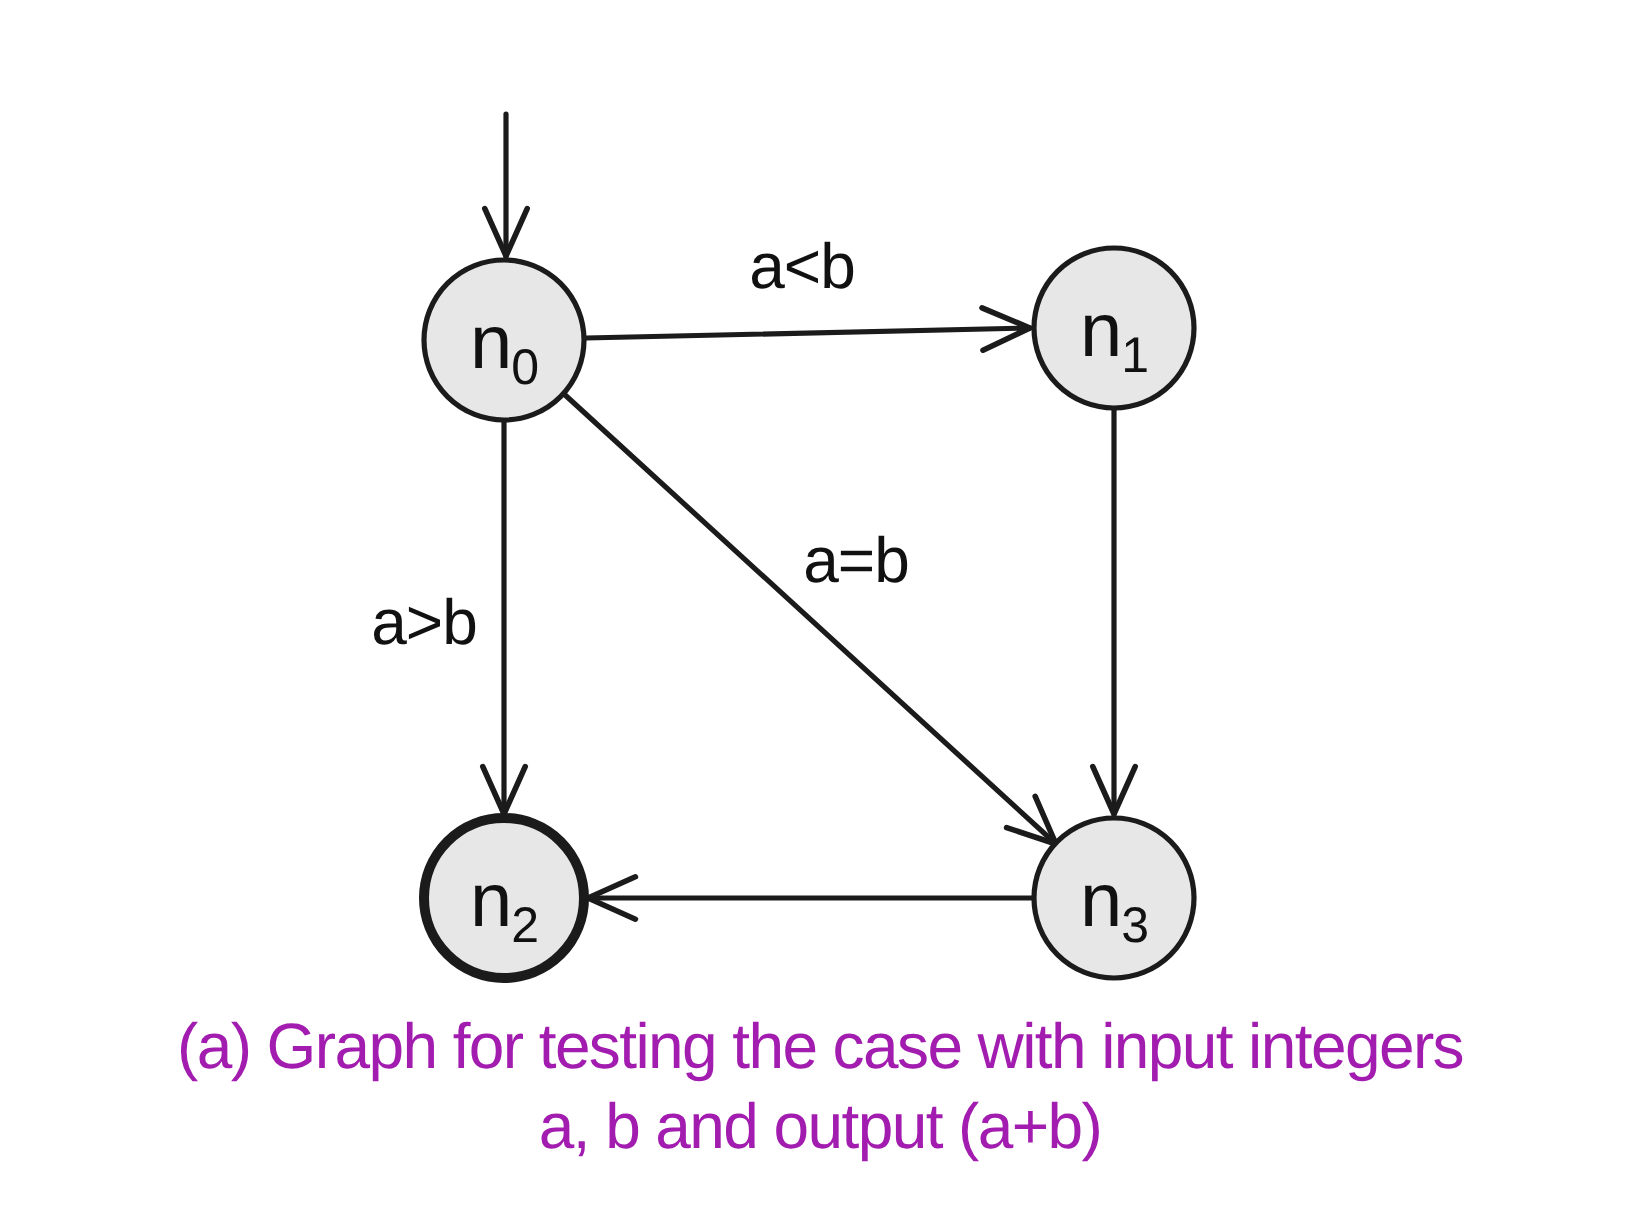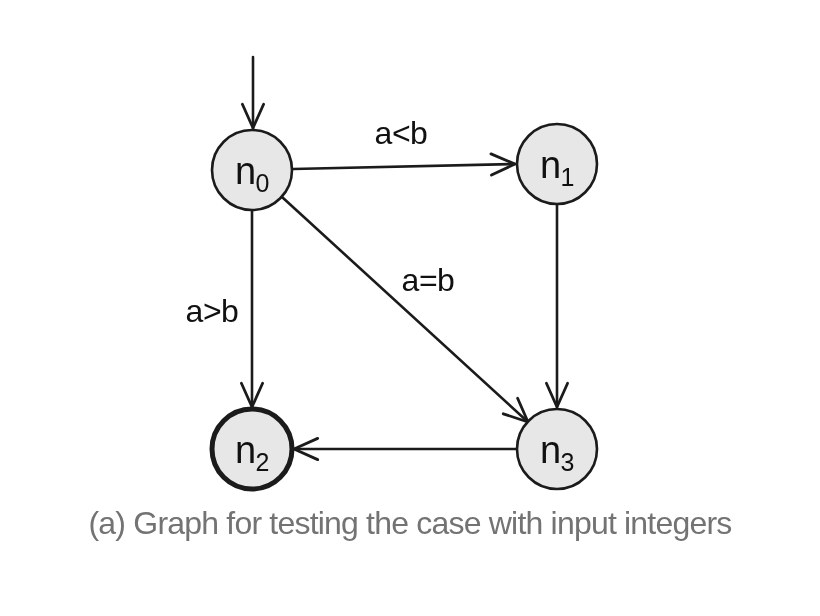--- a/index.html
+++ b/index.html
@@ -31,21 +31,21 @@
   }
   figcaption.caption {
     position: absolute;
     top: 503px;
     left: 0;
     width: 820px;
     text-align: center;
     font-size: 32px;
     line-height: 40px;
     letter-spacing: -0.8px;
-    color: #737373;
+    color: #a21caf;
   }
 </style>
 </head>
 <body>
 
 <figure class="graph-figure">
   <svg class="graph-svg" width="820" height="616" viewBox="0 0 820 616">
       <g>
         <line x1="253" y1="57" x2="253" y2="128" stroke="#1b1b1b" stroke-width="2.6" stroke-linecap="round"></line>
         <path d="M263.6 104.3 L253 128 L242.4 104.3" fill="none" stroke="#1b1b1b" stroke-width="2.8" stroke-linecap="round" stroke-linejoin="round"></path>
@@ -85,14 +85,15 @@
         <circle cx="252" cy="449" r="40" fill="#e7e7e7" stroke="#1b1b1b" stroke-width="5"></circle>
         <text x="252" y="463" text-anchor="middle" font-size="38" fill="#111111"><tspan>n</tspan><tspan font-size="25" dy="8">2</tspan></text>
       </g>
       <g>
         <circle cx="557" cy="449" r="40" fill="#e7e7e7" stroke="#1b1b1b" stroke-width="2.6"></circle>
         <text x="557" y="463" text-anchor="middle" font-size="38" fill="#111111"><tspan>n</tspan><tspan font-size="25" dy="8">3</tspan></text>
       </g>
     </svg>
   <figcaption class="caption">
     <div>(a) Graph for testing the case with input integers</div>
+    <div>a, b and output (a+b)</div>
   </figcaption>
 </figure>
 
 </body></html>

